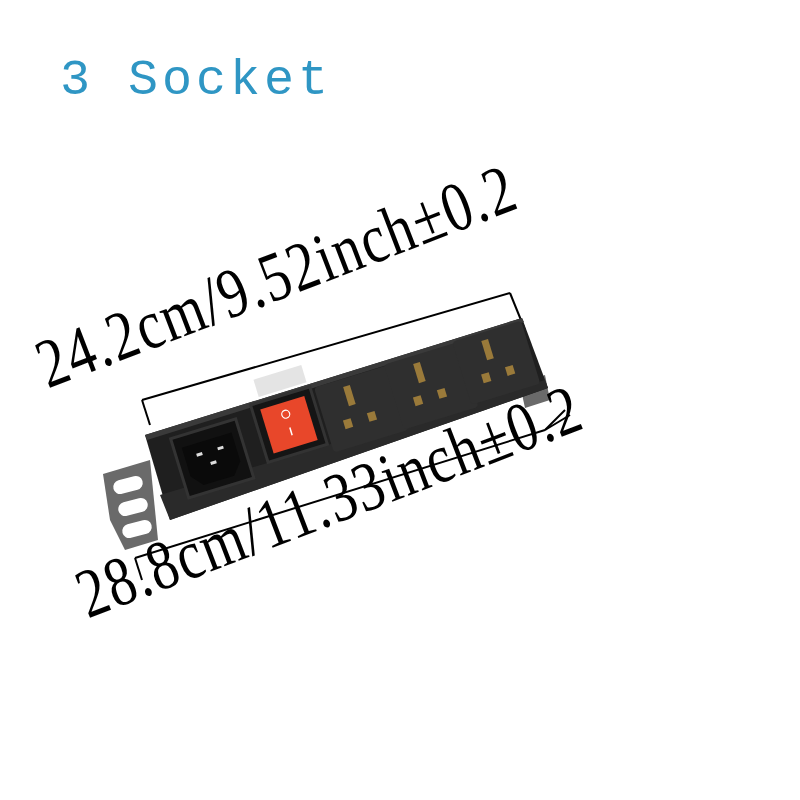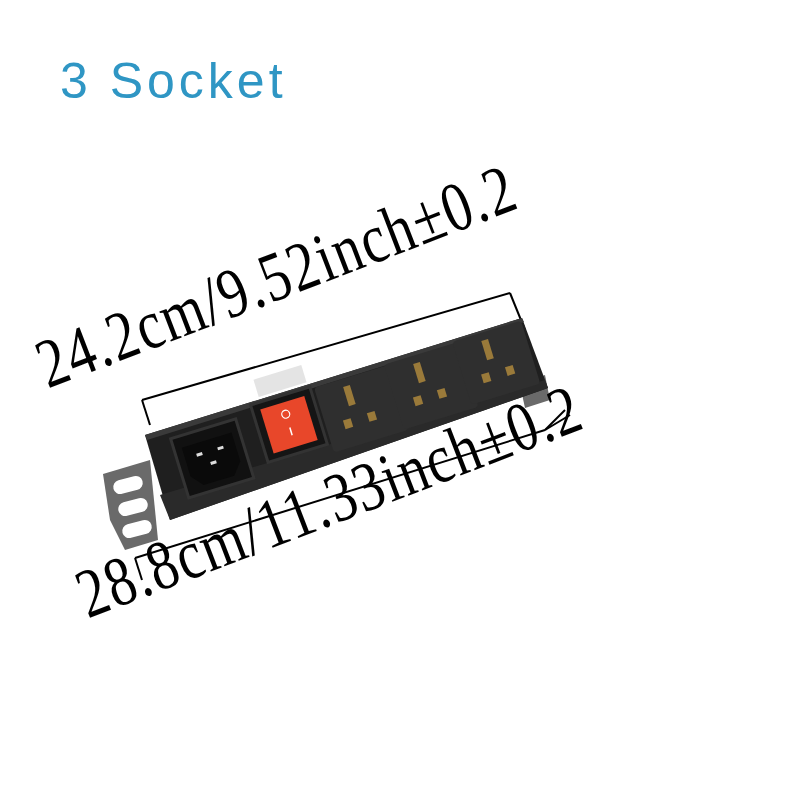--- a/index.html
+++ b/index.html
@@ -1,20 +1,20 @@
 <!DOCTYPE html>
 <html><head>
   <meta charset="utf-8">
   <style>
     html, body { margin: 0; padding: 0; background: #ffffff; }
     body { width: 800px; height: 800px; position: relative; overflow: hidden; font-family: "DejaVu Serif", serif; }
 
     .title {
       position: absolute; left: 60px; top: 56px;
-      font-family: Liberation Sans, sans-serif;
+      font-family: Liberation Mono, monospace;
       font-size: 50px; letter-spacing: 4px; color: #2f96c4; line-height: 1;
     }
 
     .dim-text {
       position: absolute; font-family: "Liberation Serif", "DejaVu Serif", serif;
       color: #000; white-space: nowrap; transform-origin: 0 100%; line-height: 1;
       transform: scaleX(0.78) rotate(-24deg);
     }
     .dim-top { left: 52px; top: 330px; font-size: 70px; letter-spacing: 2px; transform: rotate(-21deg) scaleX(0.80); }
     .dim-bottom { left: 92px; top: 560px; font-size: 70px; letter-spacing: 2px; transform: rotate(-21deg) scaleX(0.80); }

